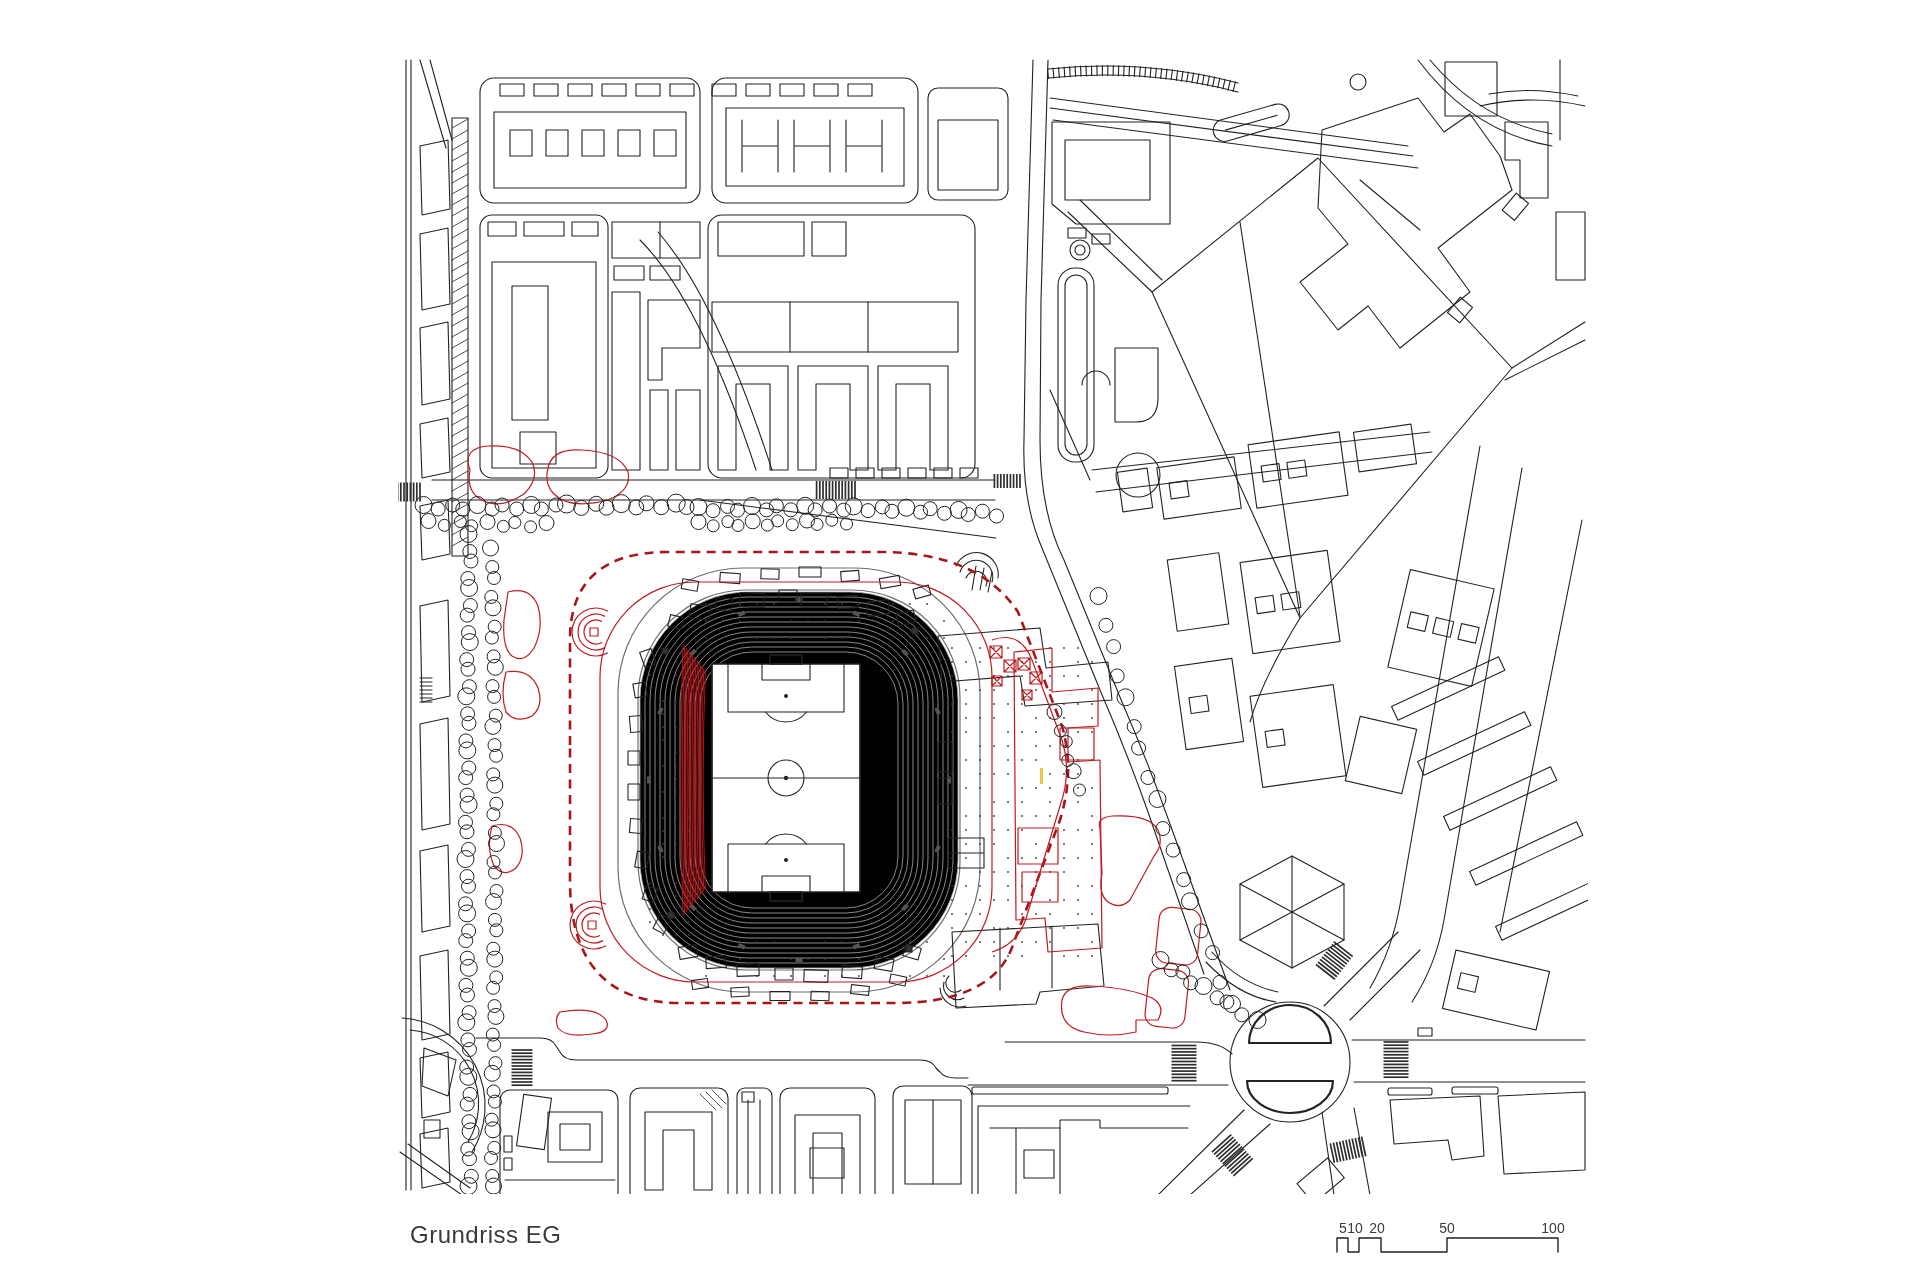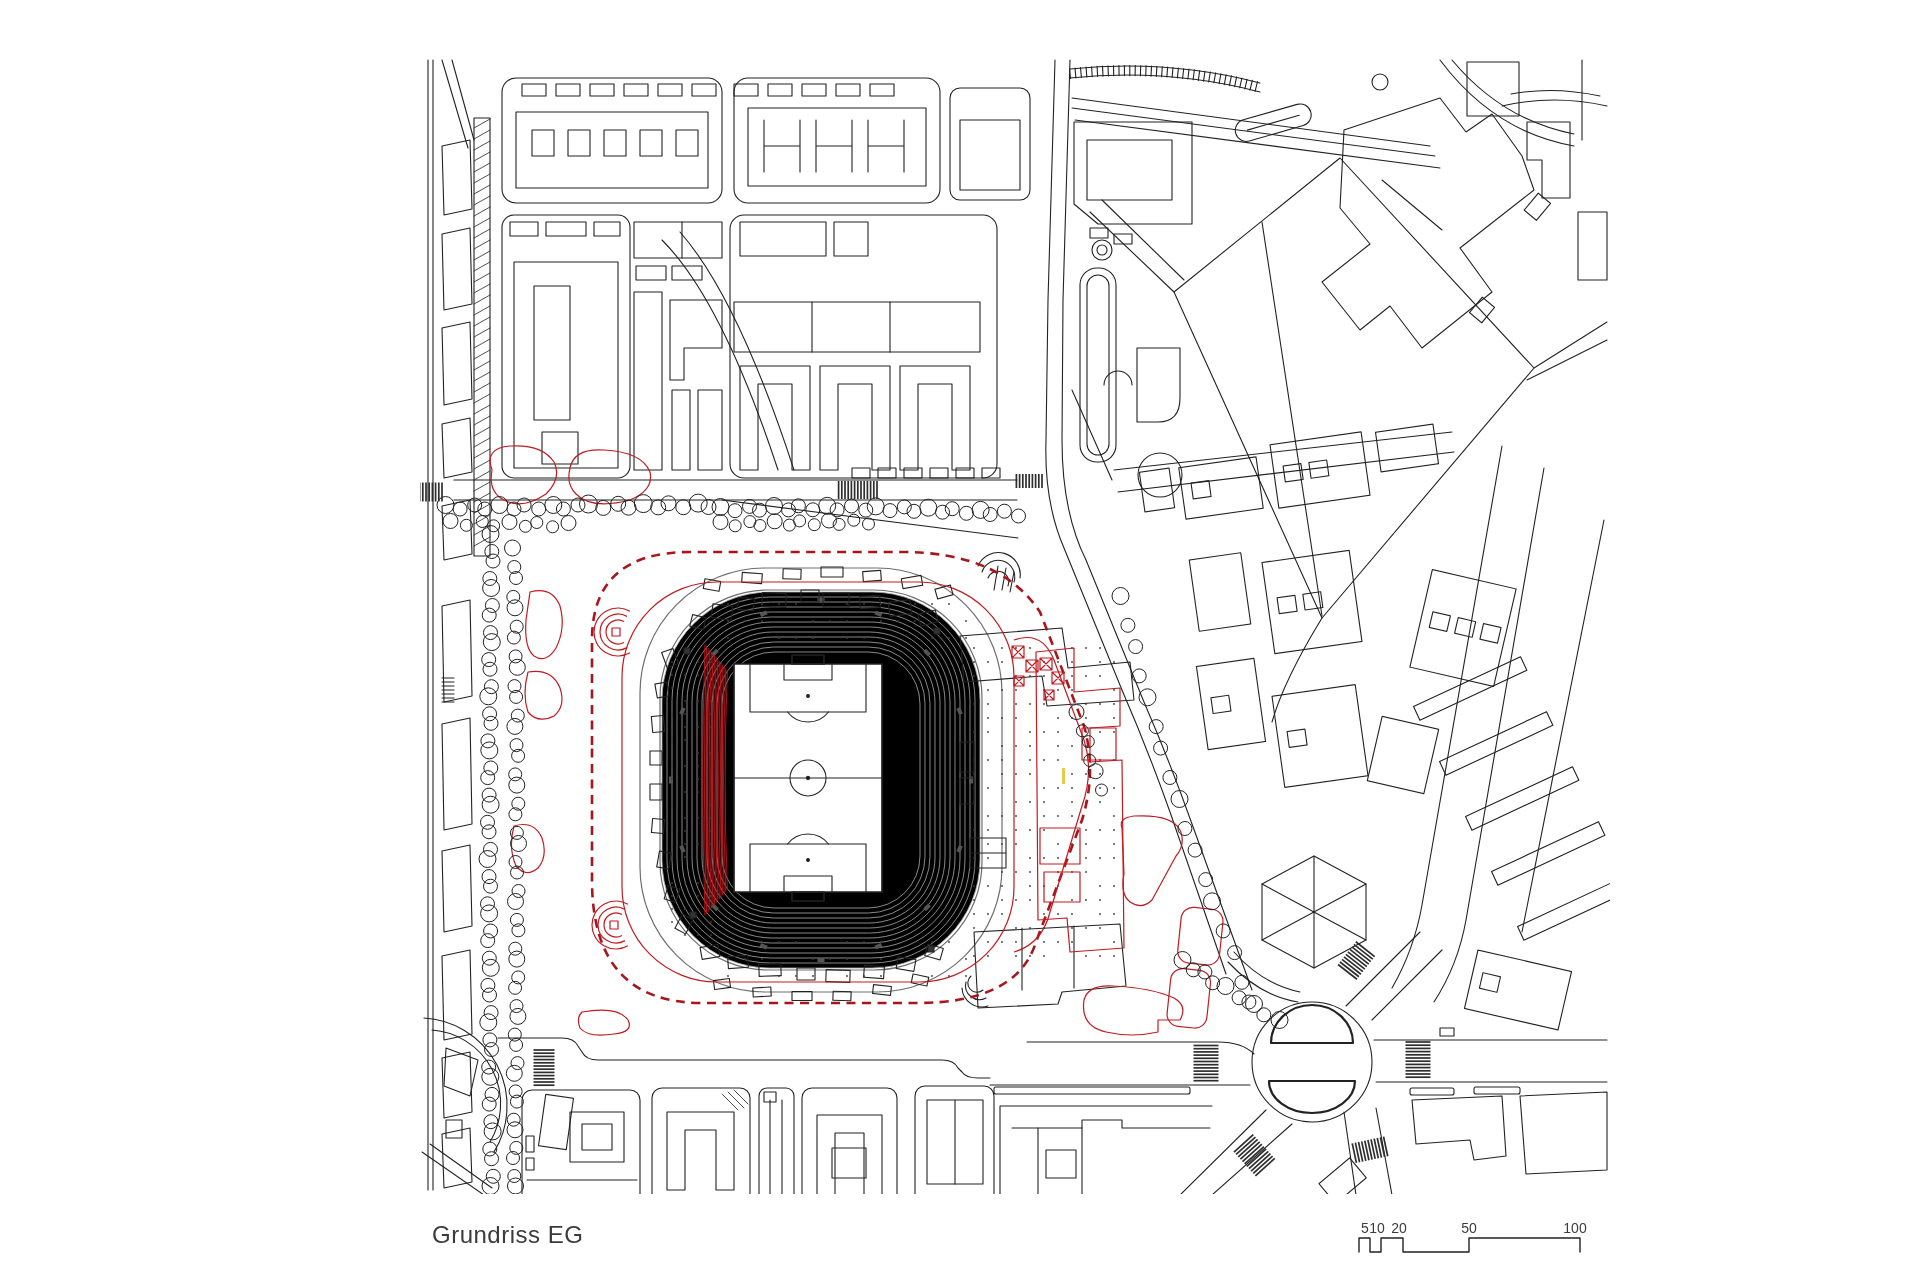--- a/index.html
+++ b/index.html
@@ -1,16 +1,16 @@
 <!DOCTYPE html>
 <html style="--ink: #222222; --tier-gray: #ababab; --bowl-edge: #6e6e6e; --accent-red: #bf1c22; --dash-red: #a8161c; --seat-red: #c3161c; --highlight-yellow: #e9c94d; --caption: #3b3b3b;"><head>
 <meta charset="utf-8">
 <style>
   html,body{margin:0;padding:0;background:#fff;}
-  #stage{position:relative;width:1588px;height:1280px;background:#fff;overflow:hidden;margin-left:22px;}
+  #stage{position:relative;width:1588px;height:1280px;background:#fff;overflow:hidden;}
   svg{position:absolute;left:0;top:0;}
   .ln{fill:none;stroke:var(--ink);stroke-width:1.1;stroke-linejoin:round;stroke-linecap:round;}
   .thin{stroke-width:0.8;}
   .thick{stroke-width:1.7;}
   .w2{stroke-width:2.2;}
   .gray{stroke:var(--tier-gray);}
   .bowledge{stroke:var(--bowl-edge);stroke-width:1.2;fill:none;}
   .red{stroke:var(--accent-red);fill:none;stroke-width:1.2;stroke-linejoin:round;}
   .reddash{stroke:var(--dash-red);fill:none;stroke-width:2.6;stroke-dasharray:9 6.5;}
   .seatred{stroke:var(--seat-red);fill:none;stroke-width:0.9;}

